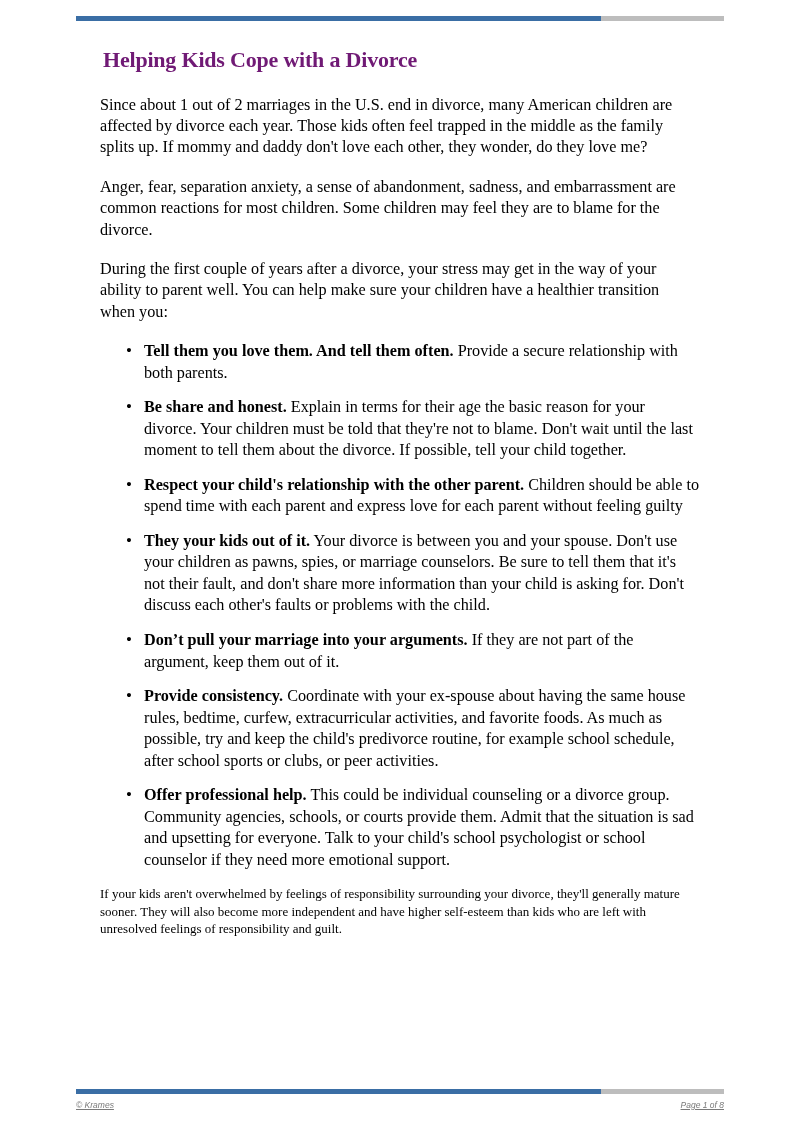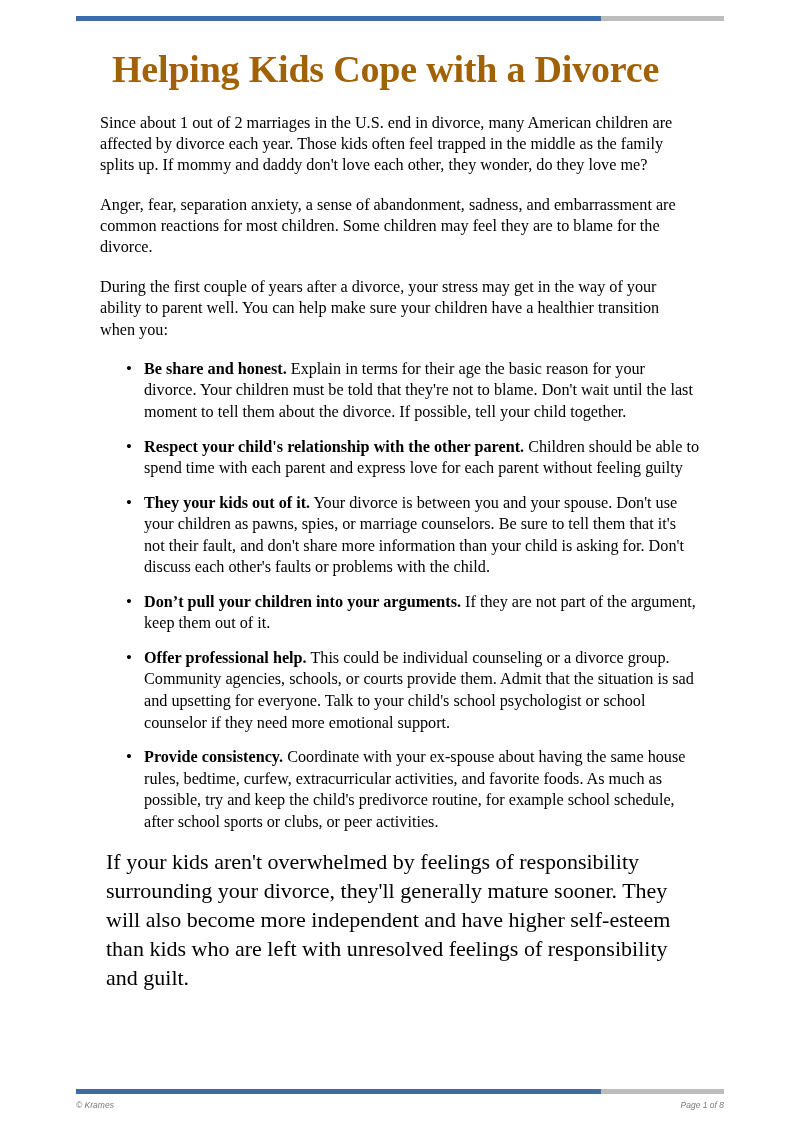--- a/index.html
+++ b/index.html
@@ -48,27 +48,27 @@
   
   .content {
     position: absolute;
     left: 100px;
     top: 48px;
     width: 600px;
   }
 
   h1.title {
     font-family: "Liberation Serif", "DejaVu Serif", serif;
-    font-size: 38px;
+    font-size: 22px;
     font-weight: bold;
     line-height: 1.12;
     letter-spacing: -0.2px;
-    margin: 0 0 22px 12px;
+    margin: 0 0 22px 3px;
     padding: 0;
-    color: #a16207;
+    color: #701a75;
   }
 
   p.para {
     font-size: 16.2px;
     line-height: 1.32;
     margin: 0 16px 18px 0;
     padding: 0;
     text-align: left;
   }
 
@@ -91,42 +91,42 @@
     left: 26px;
     top: -1px;
     font-size: 17px;
     line-height: 1.33;
   }
   ul.tips > li .lead {
     font-weight: bold;
   }
 
   p.closing {
-    font-size: 22px;
+    font-size: 13px;
     line-height: 1.32;
-    margin: 6px;
+    margin: 0;
     padding: 0;
   }
 
   
   .footer {
     position: absolute;
     left: 76px;
     right: 76px;
     bottom: 18px;
     height: 14px;
     display: flex;
     justify-content: space-between;
     align-items: center;
     font-family: "Liberation Sans", "DejaVu Sans", sans-serif;
     font-size: 8.5px;
     font-style: italic;
     color: #7a7a7a;
   }
-  .footer span { white-space: nowrap; }
+  .footer span { white-space: nowrap; text-decoration: underline; }
 </style>
 </head>
 <body>
 
 <div class="page">
 
   <div class="rule rule-top">
     <div class="rule-blue"></div>
     <div class="rule-gray"></div>
   </div>
@@ -134,36 +134,39 @@
   <div class="content">
 
     <h1 class="title">Helping Kids Cope with a Divorce</h1>
 
     <p class="para">Since about 1 out of 2 marriages in the U.S. end in divorce, many American children are affected by divorce each year. Those kids often feel trapped in the middle as the family splits up. If mommy and daddy don't love each other, they wonder, do they love me?</p>
     <p class="para">Anger, fear, separation anxiety, a sense of abandonment, sadness, and embarrassment are common reactions for most children. Some children may feel they are to blame for the divorce.</p>
     <p class="para">During the first couple of years after a divorce, your stress may get in the way of your ability to parent well. You can help make sure your children have a healthier transition when you:</p>
 
     <ul class="tips">
       <li>
+        <span class="lead">Tell them you love them. And tell them often.</span><span class="rest"> Provide a secure relationship with both parents.</span>
+      </li>
+      <li>
         <span class="lead">Be share and honest.</span><span class="rest"> Explain in terms for their age the basic reason for your divorce. Your children must be told that they're not to blame. Don't wait until the last moment to tell them about the divorce. If possible, tell your child together.</span>
       </li>
       <li>
         <span class="lead">Respect your child's relationship with the other parent.</span><span class="rest"> Children should be able to spend time with each parent and express love for each parent without feeling guilty</span>
       </li>
       <li>
         <span class="lead">They your kids out of it.</span><span class="rest"> Your divorce is between you and your spouse. Don't use your children as pawns, spies, or marriage counselors. Be sure to tell them that it's not their fault, and don't share more information than your child is asking for. Don't discuss each other's faults or problems with the child.</span>
       </li>
       <li>
-        <span class="lead">Don’t pull your children into your arguments.</span><span class="rest"> If they are not part of the argument, keep them out of it.</span>
+        <span class="lead">Don’t pull your marriage into your arguments.</span><span class="rest"> If they are not part of the argument, keep them out of it.</span>
+      </li>
+      <li>
+        <span class="lead">Provide consistency.</span><span class="rest"> Coordinate with your ex-spouse about having the same house rules, bedtime, curfew, extracurricular activities, and favorite foods. As much as possible, try and keep the child's predivorce routine, for example school schedule, after school sports or clubs, or peer activities.</span>
       </li>
       <li>
         <span class="lead">Offer professional help.</span><span class="rest"> This could be individual counseling or a divorce group. Community agencies, schools, or courts provide them. Admit that the situation is sad and upsetting for everyone. Talk to your child's school psychologist or school counselor if they need more emotional support.</span>
-      </li>
-      <li>
-        <span class="lead">Provide consistency.</span><span class="rest"> Coordinate with your ex-spouse about having the same house rules, bedtime, curfew, extracurricular activities, and favorite foods. As much as possible, try and keep the child's predivorce routine, for example school schedule, after school sports or clubs, or peer activities.</span>
       </li>
     </ul>
 
     <p class="closing">If your kids aren't overwhelmed by feelings of responsibility surrounding your divorce, they'll generally mature sooner. They will also become more independent and have higher self-esteem than kids who are left with unresolved feelings of responsibility and guilt.</p>
 
   </div>
 
   <div class="rule rule-bottom">
     <div class="rule-blue"></div>
     <div class="rule-gray"></div>

